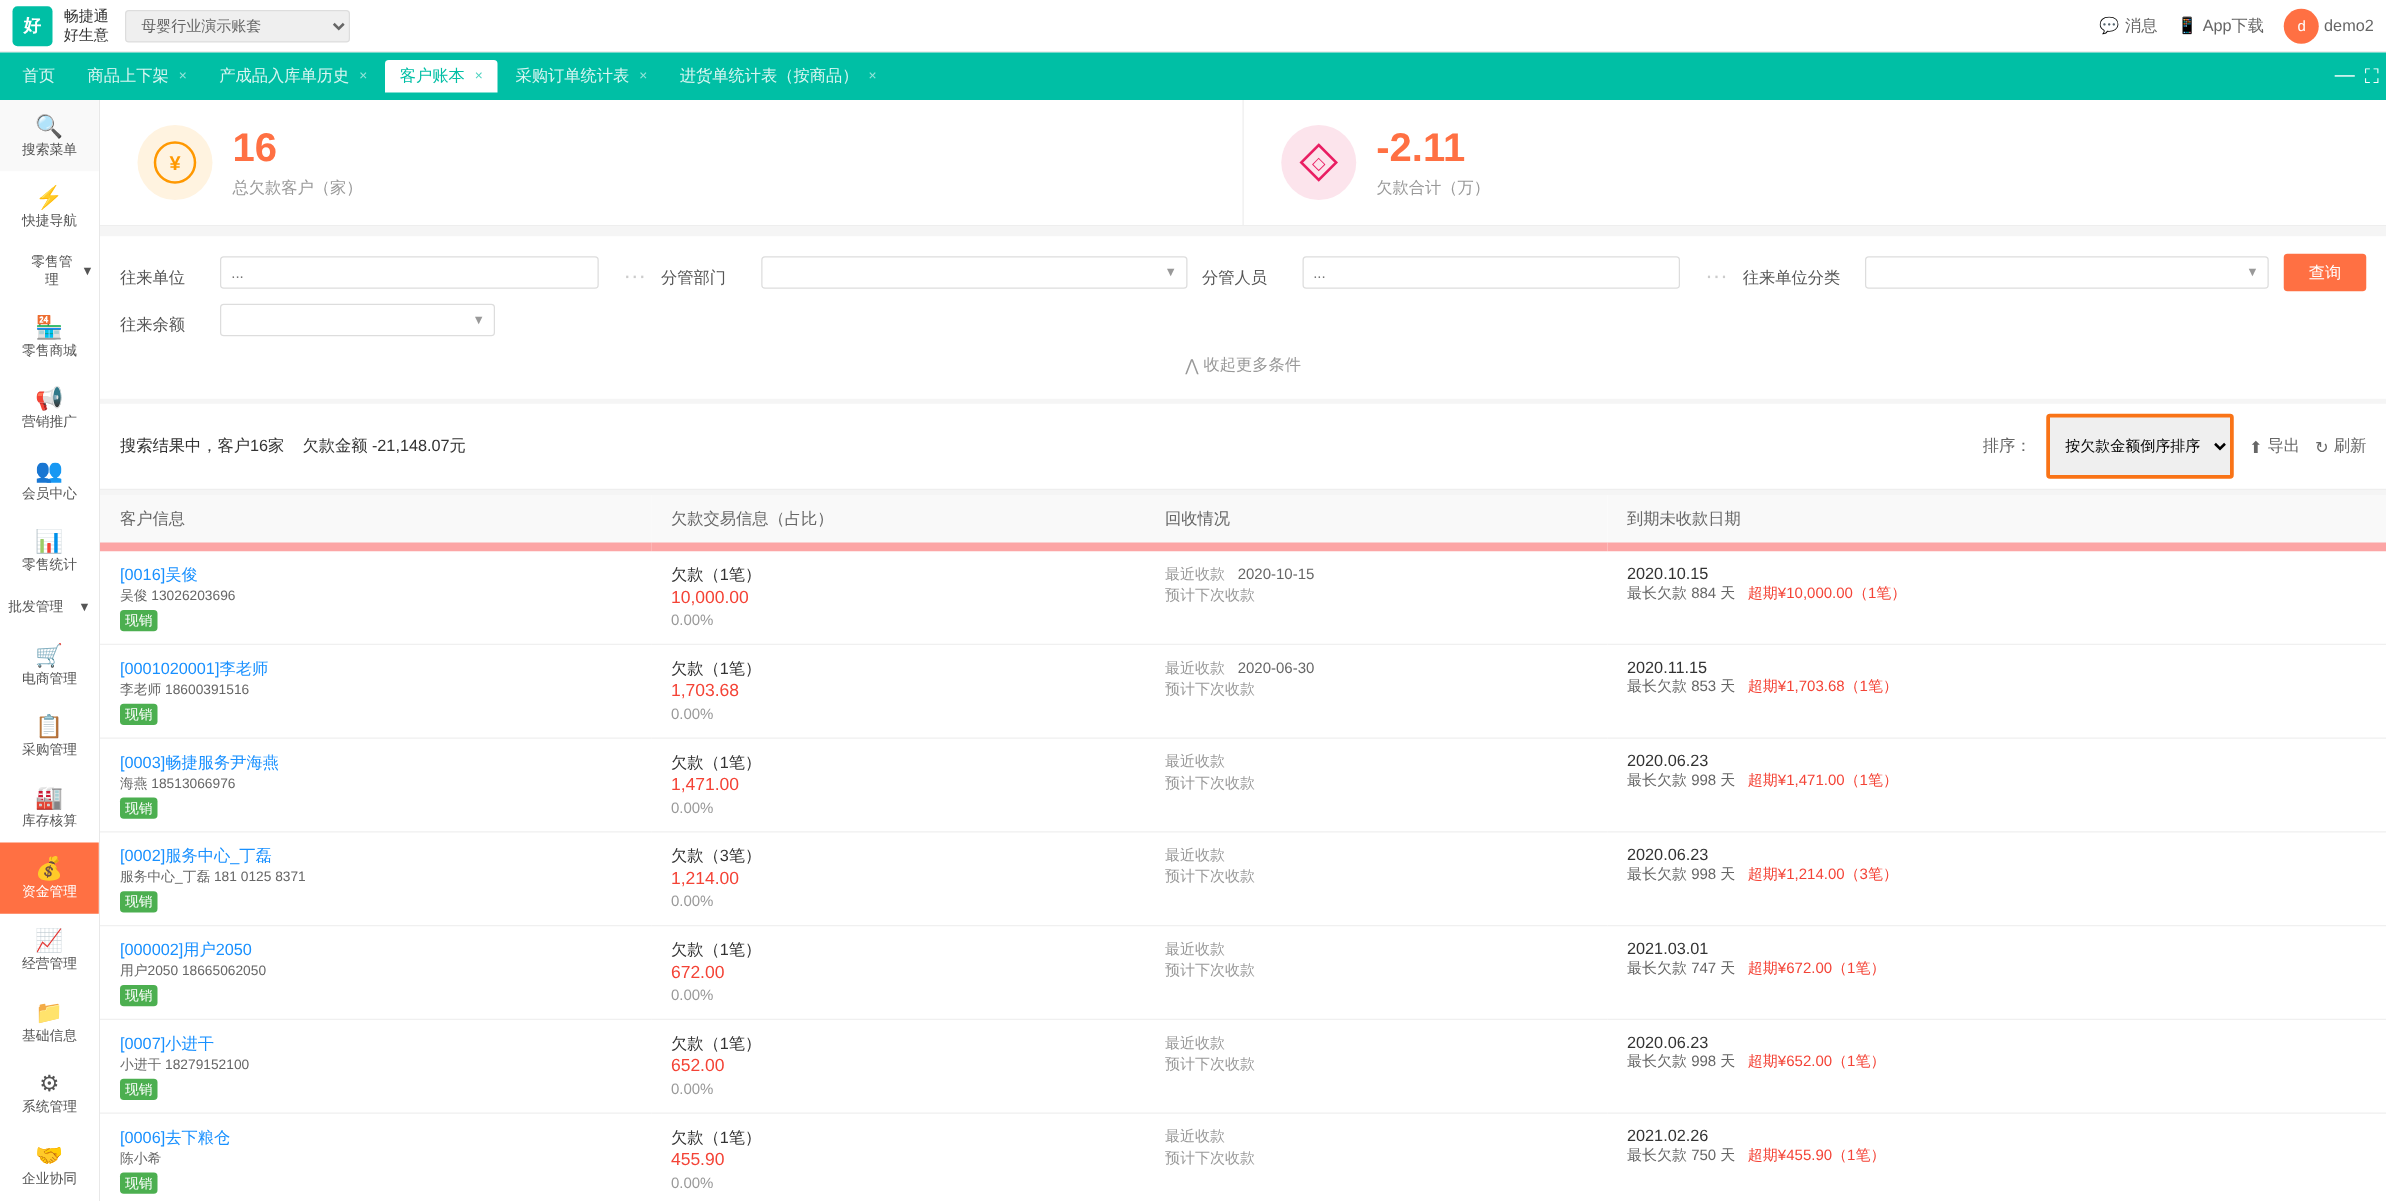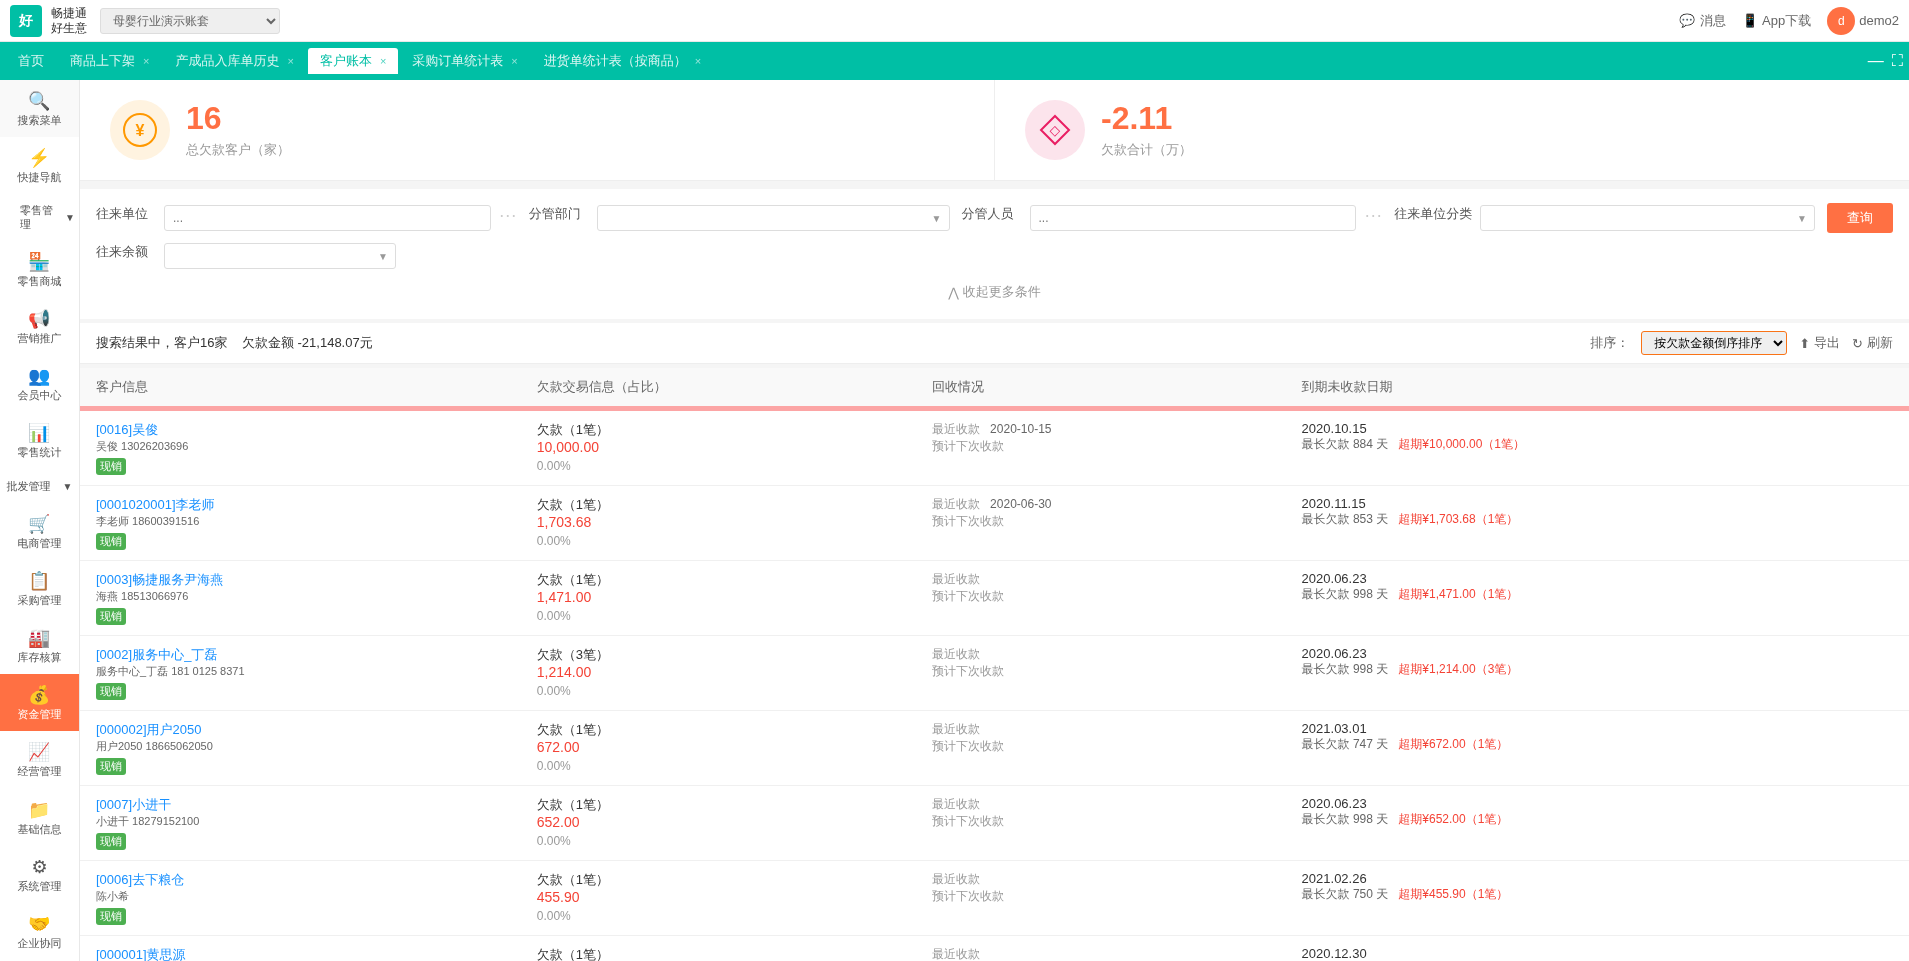--- a/index.html
+++ b/index.html
@@ -25,21 +25,21 @@
     .nav-right { margin-left: auto; display: flex; gap: 8px; color: white; font-size: 16px; cursor: pointer; }
 
     
     .main-layout { display: flex; height: calc(100vh - 80px); }
 
     
     .sidebar { width: 80px; background: #fff; border-right: 1px solid #e8e8e8; display: flex; flex-direction: column; overflow-y: auto; flex-shrink: 0; }
     .sidebar-item { display: flex; flex-direction: column; align-items: center; padding: 10px 4px; cursor: pointer; font-size: 12px; color: #555; gap: 2px; }
     .sidebar-item.active { background: #ff7043; color: white; }
     .sidebar-icon { font-size: 18px; }
-    .sidebar-label { font-size: 11px; line-height: 1.2; }
+    .sidebar-label { font-size: 11px; text-align: center; line-height: 1.2; }
     .search-item { background: #f9f9f9; }
 
     
     .content { flex: 1; overflow-y: auto; background: #f5f5f5; }
 
     
     .stats-row { display: flex; background: #fff; margin-bottom: 8px; border-bottom: 1px solid #eee; }
     .stat-card { flex: 1; display: flex; align-items: center; gap: 16px; padding: 20px 30px; border-right: 1px solid #eee; }
     .stat-card:last-child { border-right: none; }
     .stat-icon { width: 60px; height: 60px; border-radius: 50%; display: flex; align-items: center; justify-content: center; font-size: 28px; flex-shrink: 0; }
@@ -49,42 +49,42 @@
     .stat-info { display: flex; flex-direction: column; }
     .stat-value { font-size: 32px; font-weight: bold; color: #ff7043; line-height: 1.1; }
     .stat-value.neg { color: #ff7043; }
     .stat-value.dark { color: #333; font-weight: 900; }
     .stat-label { font-size: 13px; color: #999; margin-top: 4px; }
     .stat-card-right { margin-left: auto; display: flex; gap: 16px; align-items: center; color: #999; font-size: 13px; }
 
     
     .filter-area { background: #fff; padding: 14px 16px; margin-bottom: 4px; }
     .filter-row { display: flex; align-items: center; gap: 12px; margin-bottom: 10px; }
-    .filter-item { display: flex; align-items: flex-start; gap: 8px; flex: 1; }
+    .filter-item { display: flex; align-items: flex-end; gap: 20px; flex: 1; }
     .filter-label { font-size: 13px; color: #555; white-space: nowrap; min-width: 60px; }
     .filter-input { flex: 1; border: 1px solid #ddd; border-radius: 3px; padding: 5px 8px; font-size: 12px; color: #333; background: #fff; }
     .filter-select { flex: 1; border: 1px solid #ddd; border-radius: 3px; padding: 5px 8px; font-size: 12px; color: #333; background: #fff; appearance: none; position: relative; }
     .filter-select-wrap { flex: 1; position: relative; display: flex; align-items: center; }
     .filter-select-wrap select { flex: 1; border: 1px solid #ddd; border-radius: 3px; padding: 5px 8px; font-size: 12px; color: #333; background: #fff; appearance: none; }
     .filter-select-wrap .arrow { position: absolute; right: 8px; color: #999; font-size: 10px; pointer-events: none; }
     .filter-more-btn { display: flex; align-items: center; justify-content: center; gap: 4px; color: #999; font-size: 13px; cursor: pointer; padding: 4px 0; }
     .btn-search { background: #ff7043; color: white; border: none; border-radius: 3px; padding: 6px 20px; font-size: 13px; cursor: pointer; }
     .filter-ellipsis { color: #ccc; font-size: 18px; cursor: pointer; }
 
     
     .results-bar { background: #fff; padding: 8px 16px; display: flex; align-items: center; justify-content: space-between; border-bottom: 1px solid #eee; margin-bottom: 4px; }
     .results-text { font-size: 13px; color: #666; }
     .results-text span { color: #333; font-weight: 500; }
     .results-actions { display: flex; align-items: center; gap: 12px; font-size: 13px; color: #666; }
-    .results-actions .sort-select { border: 1px solid #f97316; border-radius: 3px; padding: 3px 8px; font-size: 12px; }
+    .results-actions .sort-select { border: 3px solid #f97316; border-radius: 3px; padding: 15px 8px; font-size: 12px; }
     .action-btn { display: flex; align-items: center; gap: 4px; cursor: pointer; color: #666; }
 
     
     .data-table { background: #fff; width: 100%; border-collapse: collapse; }
-    .data-table th { background: #f9f9f9; padding: 10px 16px; font-size: 13px; color: #666; font-weight: 500; border-bottom: 5px solid #fca5a5; text-align: left; }
+    .data-table th { background: #f9f9f9; padding: 10px 16px; font-size: 13px; color: #666; font-weight: 500; border-bottom: 7px solid #fca5a5; text-align: left; }
     .data-table td { padding: 10px 16px; border-bottom: 1px solid #f0f0f0; vertical-align: top; font-size: 13px; }
     .customer-name { color: #1890ff; font-size: 13px; cursor: pointer; }
     .customer-phone { color: #666; font-size: 11px; }
     .tag { display: inline-block; padding: 1px 4px; border-radius: 3px; font-size: 11px; margin-top: 4px; }
     .tag.green { background: #4caf50; color: white; }
     .amount-red { color: #f44336; font-size: 14px; font-weight: 500; }
     .percent { color: #999; font-size: 12px; margin-top: 4px; }
     .overdue-link { color: #f44336; font-size: 12px; cursor: pointer; }
     .latest-collect { font-size: 12px; color: #999; }
     .latest-collect-date { color: #666; }

